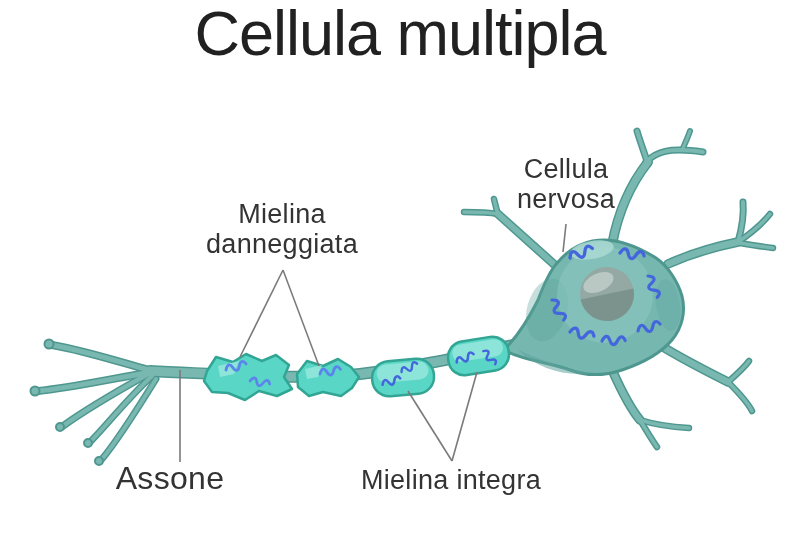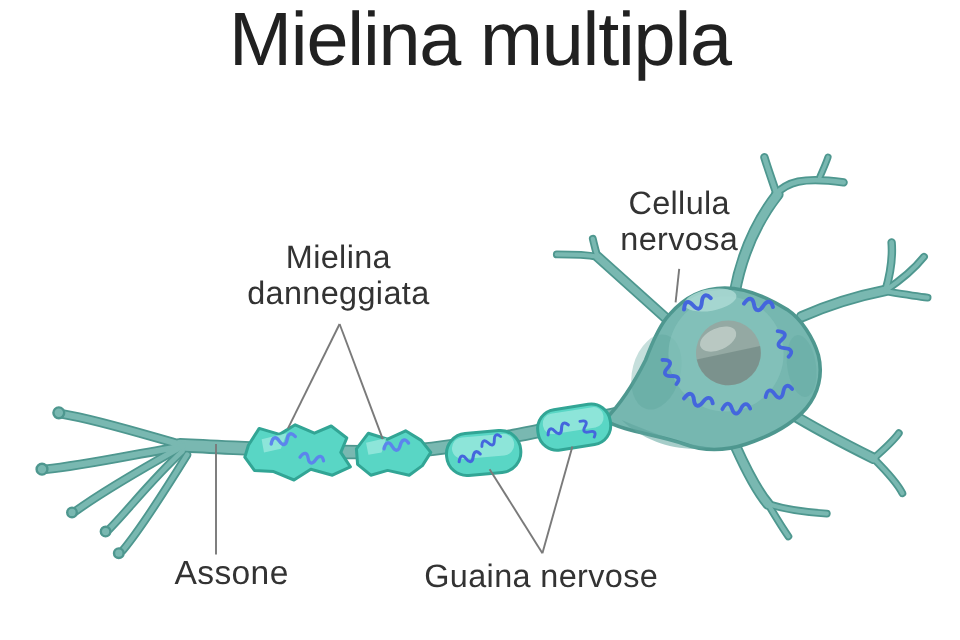--- a/index.html
+++ b/index.html
@@ -25,21 +25,21 @@
   .lbl{
     position:absolute;
     text-align:center;
     font-size:27px;
     line-height:30px;
     letter-spacing:.3px;
     color:var(--label-text,#333);
   }
   #lbl-cell{left:486px;top:154px;width:160px;}
   #lbl-myelin{left:177px;top:199px;width:210px;}
-  #lbl-axon{left:123px;top:463px;width:140px;font-size:28px;}
+  #lbl-axon{left:100px;top:463px;width:140px;font-size:32px;}
   #lbl-guaina{left:341px;top:465px;width:220px;}
 
   
   #fibers{display:none;}
   .fiber-outline path{stroke:var(--outline);fill:none;stroke-linecap:round;stroke-linejoin:round;}
   .fiber-fill path{stroke:var(--fiber);fill:none;stroke-linecap:round;stroke-linejoin:round;}
   .bulb{fill:var(--fiber);stroke:var(--outline);stroke-width:2;}
   .soma-body{fill:var(--soma);stroke:var(--outline);stroke-width:3;stroke-linejoin:round;}
   .soma-shade{fill:var(--soma-shade);}
   .soma-light{fill:var(--soma-light);}
@@ -52,21 +52,21 @@
   .sq{fill:none;stroke:var(--organelle);stroke-width:3;stroke-linecap:round;}
   .sq2{stroke:var(--organelle-light);}
   .leader{stroke:var(--leader);stroke-width:1.6;fill:none;}
 </style>
 </head>
 <body>
 
 <div class="canvas">
 
   <h1 class="title">
-    <span>Mielina multipla</span>
+    <span>Cellula multipla</span>
   </h1>
 
   <svg class="stage" viewBox="0 0 800 533">
     <defs>
       <path id="sq" d="M0,0 c2.5,-6 5.5,-6 7.5,-1 c2,5 5,5 7,0 c2,-5 5,-6 7.5,-1"></path>
     </defs>
 
     <g class="fiber-outline">
 
       <path d="M150,371 C240,375 305,380 360,374 C418,367 468,355 518,344" stroke-width="12"></path>
@@ -240,16 +240,16 @@
   <div class="lbl" id="lbl-cell">
     <div>Cellula</div>
     <div>nervosa</div>
   </div>
 
   <div class="lbl" id="lbl-axon">
     <div>Assone</div>
   </div>
 
   <div class="lbl" id="lbl-guaina">
-    <div>Guaina nervose</div>
+    <div>Mielina integra</div>
   </div>
 
 </div>
 
 </body></html>

